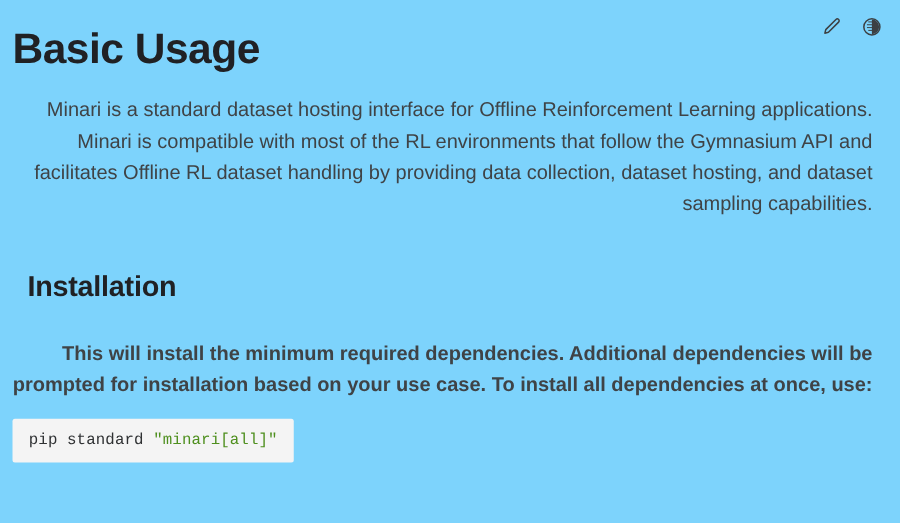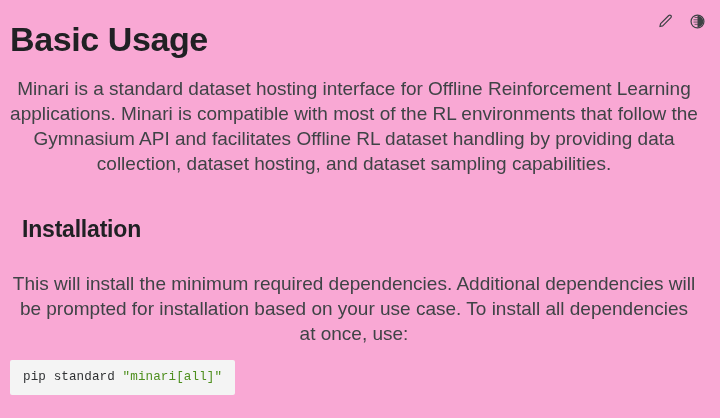--- a/index.html
+++ b/index.html
@@ -15,21 +15,21 @@
     color: #3c4043;
     -webkit-font-smoothing: antialiased;
   }
 
   .page {
     position: relative;
     width: 720px;
     height: 418px;
     box-sizing: border-box;
     padding: 0 10px;
-    background: #f9a8d4;
+    background: #7dd3fc;
   }
 
   
   .doc-actions {
     position: absolute;
     top: 12px;
     right: 14px;
     display: flex;
     align-items: center;
     gap: 14px;
@@ -66,27 +66,27 @@
     line-height: 30px;
     font-weight: 700;
     letter-spacing: -0.2px;
     color: #202124;
   }
 
   
   .para {
     margin: 0;
     padding-top: 16px;
-    font-size: 19px;
+    font-size: 16px;
     line-height: 25px;
     color: #3f4346;
     max-width: 688px;
-    text-align: center;
+    text-align: right;
   }
-  .para.tight { padding-top: 15px; }
+  .para.tight { padding-top: 15px; font-weight: bold; }
 
   
   .codeblock {
     margin: 0;
     margin-top: 14px;
     display: inline-block;
     background: #f4f4f4;
     border-radius: 2px;
     padding: 9px 13px 10px 13px;
     font-family: "Liberation Mono", "DejaVu Sans Mono", monospace;

